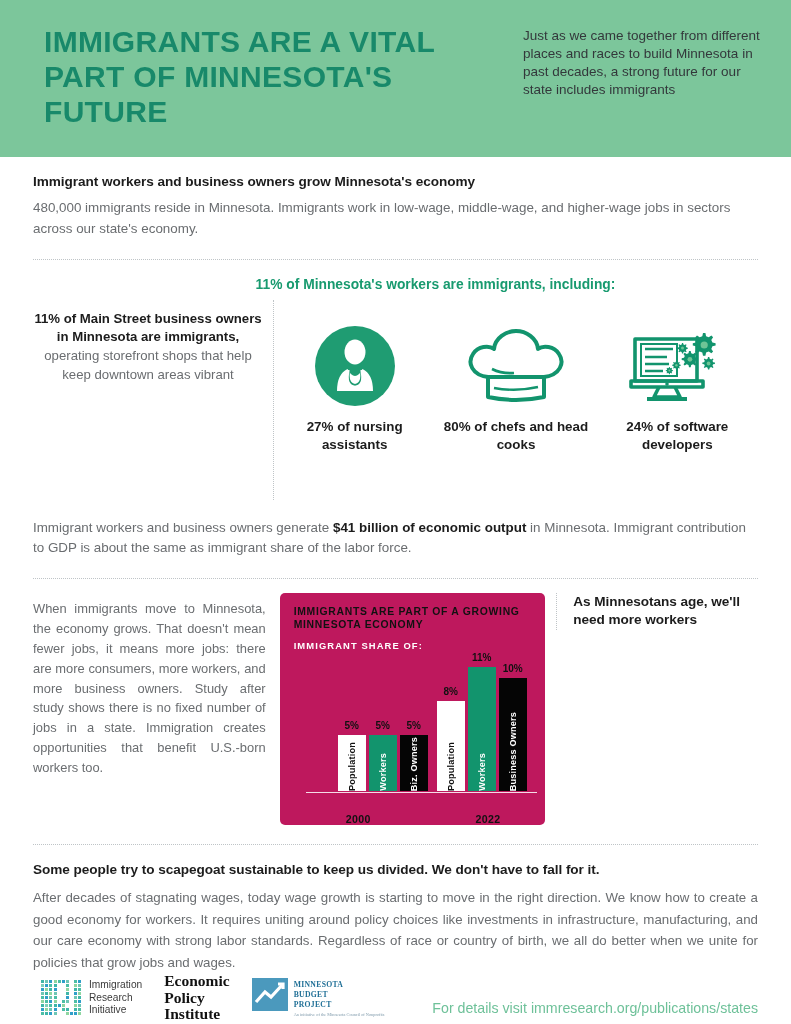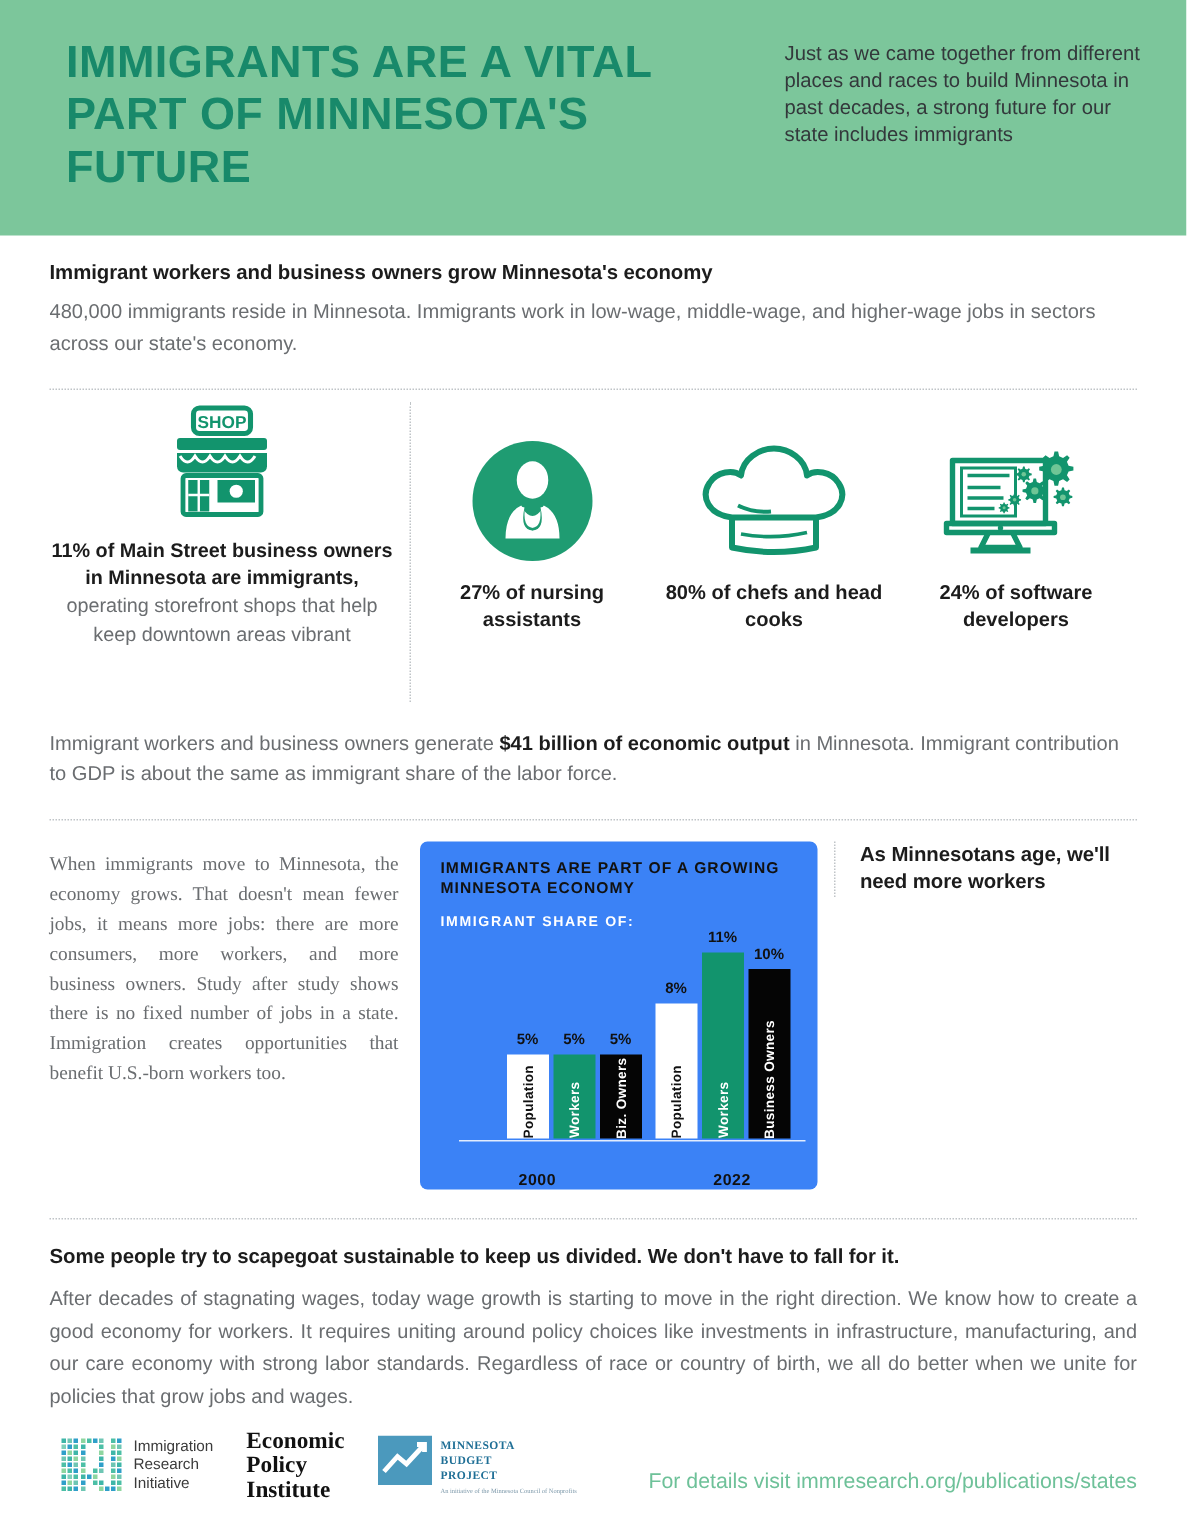--- a/index.html
+++ b/index.html
@@ -116,34 +116,34 @@
 
   
   .mid {
     display: flex;
     padding: 14px 30px 0 33px;
     gap: 0;
     align-items: flex-start;
   }
   .mid-left { width: 247px; padding-right: 14px; }
   .mid-left .sec-head { line-height: 1.35; }
-  .mid-left .body { font-size: 12.9px; line-height: 1.54; color: #6a6d70; text-align: justify; margin-top: 6px; font-family: Liberation Serif, serif; }
+  .mid-left .body { font-size: 12.9px; line-height: 1.54; color: #6a6d70; text-align: justify; margin-top: 6px; }
   .mid-chart { width: 267px; }
   .mid-right {
     width: 205px;
     padding-left: 16px;
     border-left: 1px dotted #bfc4c7;
     margin-left: 10px;
   }
   .mid-right .sec-head { line-height: 1.35; }
   .mid-right .body { font-size: 12.9px; line-height: 1.54; color: #6a6d70; text-align: justify; margin-top: 2px; }
 
   
   .chart-card {
-    background: #3b82f6;
+    background: #be185d;
     border-radius: 5px;
     width: 265px;
     height: 232px;
     padding: 12px 14px 10px 14px;
     position: relative;
   }
   .chart-title {
     font-size: 10.4px;
     font-weight: bold;
     color: #111111;
@@ -295,41 +295,25 @@
     <div class="header-sub">Just as we came together from different places and races to build Minnesota in past decades, a strong future for our state includes immigrants</div>
   </div>
 
   <div class="band intro">
     <div class="sec-head">Immigrant workers and business owners grow Minnesota's economy</div>
     <div class="sec-body">480,000 immigrants reside in Minnesota. Immigrants work in low-wage, middle-wage, and higher-wage jobs in sectors across our state's economy.</div>
   </div>
 
   <div class="dotted"></div>
 
+  <div class="icons-head">11% of Minnesota's workers are immigrants, including:</div>
 
   <div class="icon-row">
 
     <div class="col-shop">
-      <div class="icon-holder">
-        <svg width="82" height="76" viewBox="0 0 82 76">
-          <g fill="#12946d">
-            <rect x="22" y="2" width="38" height="17" rx="4" fill="none" stroke="#12946d" stroke-width="3.4"></rect>
-            <text x="41" y="15.5" font-family="Liberation Sans, sans-serif" font-size="11.5" font-weight="bold" text-anchor="middle" fill="#12946d">SHOP</text>
-            <rect x="11" y="22" width="60" height="8" rx="2"></rect>
-            <path d="M11 32 h60 v9 a4 4 0 0 1 -4 4 H15 a4 4 0 0 1 -4 -4 z"></path>
-            <path d="M13 34 q5 8 10 0 q5 8 10 0 q5 8 10 0 q5 8 10 0 q5 8 10 0" fill="none" stroke="#ffffff" stroke-width="2"></path>
-            <rect x="15" y="47" width="52" height="26" rx="2" fill="none" stroke="#12946d" stroke-width="3.2"></rect>
-            <rect x="18.5" y="50" width="14" height="21"></rect>
-            <line x1="25.5" y1="50" x2="25.5" y2="71" stroke="#ffffff" stroke-width="1.6"></line>
-            <line x1="18.5" y1="60" x2="32.5" y2="60" stroke="#ffffff" stroke-width="1.6"></line>
-            <rect x="38" y="50" width="25" height="15"></rect>
-            <circle cx="50.5" cy="57.5" r="4.4" fill="#ffffff"></circle>
-          </g>
-        </svg>
-      </div>
       <div class="shop-txt-bold">11% of Main Street business owners in Minnesota are immigrants,</div>
       <div class="shop-txt-light">operating storefront shops that help keep downtown areas vibrant</div>
     </div>
 
     <div class="col-job">
       <div class="icon-holder">
         <svg width="82" height="82" viewBox="0 0 82 82">
           <circle cx="41" cy="41" r="40" fill="#1f9c72"></circle>
           <g fill="#ffffff">
             <ellipse cx="41" cy="27" rx="10.5" ry="12.5"></ellipse>

